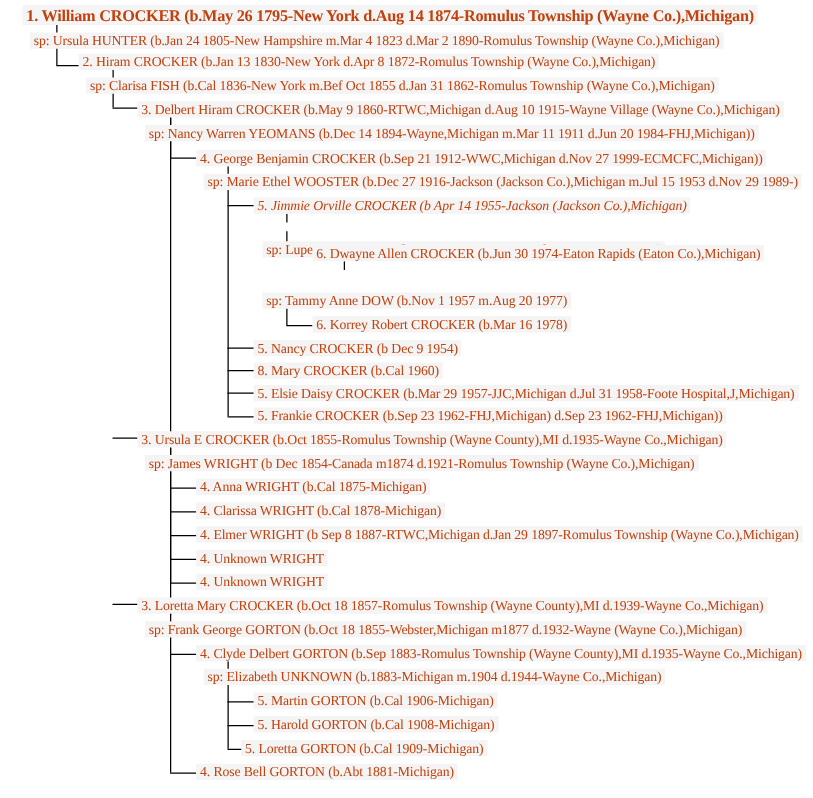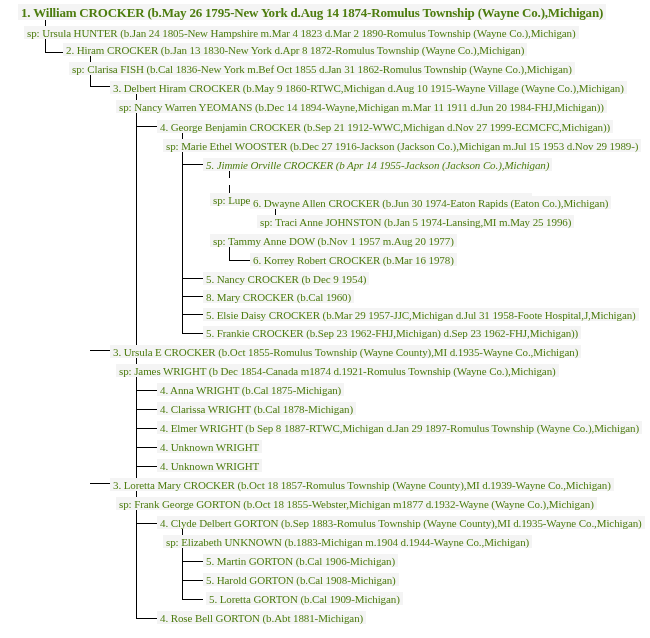--- a/index.html
+++ b/index.html
@@ -18,21 +18,21 @@
     position: relative;
     width: 650px;
     height: 638px;
     background: #ffffff;
   }
   
   .row {
     position: absolute;
     white-space: nowrap;
     background: #f4f4f4;
-    color: #4d7c0f;
+    color: #c2410c;
     font-size: 11px;
     line-height: 13px;
     height: 13px;
     padding: 1px 3px 1px 3px;
     box-sizing: border-box;
     letter-spacing: -0.1px;
   }
   .row.person { }
   .row.spouse { }
   .row.root {
@@ -111,35 +111,34 @@
     <div class="row spouse" style="left: 24px; top: 26px;">sp: Ursula HUNTER (b.Jan 24 1805-New Hampshire m.Mar 4 1823 d.Mar 2 1890-Romulus Township (Wayne Co.),Michigan)</div>
     <div class="row person" style="left: 63px; top: 43px;">2. Hiram CROCKER (b.Jan 13 1830-New York d.Apr 8 1872-Romulus Township (Wayne Co.),Michigan)</div>
     <div class="row spouse" style="left: 69px; top: 62px;">sp: Clarisa FISH (b.Cal 1836-New York m.Bef Oct 1855 d.Jan 31 1862-Romulus Township (Wayne Co.),Michigan)</div>
     <div class="row person" style="left: 110px; top: 81px;">3. Delbert Hiram CROCKER (b.May 9 1860-RTWC,Michigan d.Aug 10 1915-Wayne Village (Wayne Co.),Michigan)</div>
     <div class="row spouse" style="left: 116px; top: 100px;">sp: Nancy Warren YEOMANS (b.Dec 14 1894-Wayne,Michigan m.Mar 11 1911 d.Jun 20 1984-FHJ,Michigan))</div>
     <div class="row person" style="left: 157px; top: 120px;">4. George Benjamin CROCKER (b.Sep 21 1912-WWC,Michigan d.Nov 27 1999-ECMCFC,Michigan))</div>
     <div class="row spouse" style="left: 163px; top: 139px;">sp: Marie Ethel WOOSTER (b.Dec 27 1916-Jackson (Jackson Co.),Michigan m.Jul 15 1953 d.Nov 29 1989-)</div>
     <div class="row person" style="left: 203px; top: 158px; font-style: italic;">5. Jimmie Orville CROCKER (b Apr 14 1955-Jackson (Jackson Co.),Michigan)</div>
     <div class="row spouse" style="left: 210px; top: 193px;">sp: Lupe Anita BOGGS (b.Oct 14 1956-Parma,Michigan m.Oct 19 1973)</div>
     <div class="row person" style="left: 250px; top: 196px;">6. Dwayne Allen CROCKER (b.Jun 30 1974-Eaton Rapids (Eaton Co.),Michigan)</div>
-    <div class="row spouse" style="left: 257px; top: 215px;">sp: Traci Anne JOHNSTON (b.Jan 5 1974-Lansing,MI m.May 25 1996)</div>
     <div class="row spouse" style="left: 210px; top: 234px;">sp: Tammy Anne DOW (b.Nov 1 1957 m.Aug 20 1977)</div>
     <div class="row person" style="left: 250px; top: 253px;">6. Korrey Robert CROCKER (b.Mar 16 1978)</div>
     <div class="row person" style="left: 203px; top: 272px;">5. Nancy CROCKER (b Dec 9 1954)</div>
     <div class="row person" style="left: 203px; top: 290px;">8. Mary CROCKER (b.Cal 1960)</div>
     <div class="row person" style="left: 203px; top: 308px;">5. Elsie Daisy CROCKER (b.Mar 29 1957-JJC,Michigan d.Jul 31 1958-Foote Hospital,J,Michigan)</div>
     <div class="row person" style="left: 203px; top: 326px;">5. Frankie CROCKER (b.Sep 23 1962-FHJ,Michigan) d.Sep 23 1962-FHJ,Michigan))</div>
     <div class="row person" style="left: 110px; top: 345px;">3. Ursula E CROCKER (b.Oct 1855-Romulus Township (Wayne County),MI d.1935-Wayne Co.,Michigan)</div>
     <div class="row spouse" style="left: 116px; top: 364px;">sp: James WRIGHT (b Dec 1854-Canada m1874 d.1921-Romulus Township (Wayne Co.),Michigan)</div>
     <div class="row person" style="left: 157px; top: 383px;">4. Anna WRIGHT (b.Cal 1875-Michigan)</div>
     <div class="row person" style="left: 157px; top: 402px;">4. Clarissa WRIGHT (b.Cal 1878-Michigan)</div>
     <div class="row person" style="left: 157px; top: 421px;">4. Elmer WRIGHT (b Sep 8 1887-RTWC,Michigan d.Jan 29 1897-Romulus Township (Wayne Co.),Michigan)</div>
     <div class="row person" style="left: 157px; top: 440px;">4. Unknown WRIGHT</div>
     <div class="row person" style="left: 157px; top: 459px;">4. Unknown WRIGHT</div>
     <div class="row person" style="left: 110px; top: 478px;">3. Loretta Mary CROCKER (b.Oct 18 1857-Romulus Township (Wayne County),MI d.1939-Wayne Co.,Michigan)</div>
     <div class="row spouse" style="left: 116px; top: 497px;">sp: Frank George GORTON (b.Oct 18 1855-Webster,Michigan m1877 d.1932-Wayne (Wayne Co.),Michigan)</div>
     <div class="row person" style="left: 157px; top: 516px;">4. Clyde Delbert GORTON (b.Sep 1883-Romulus Township (Wayne County),MI d.1935-Wayne Co.,Michigan)</div>
     <div class="row spouse" style="left: 163px; top: 535px;">sp: Elizabeth UNKNOWN (b.1883-Michigan m.1904 d.1944-Wayne Co.,Michigan)</div>
     <div class="row person" style="left: 203px; top: 554px;">5. Martin GORTON (b.Cal 1906-Michigan)</div>
     <div class="row person" style="left: 203px; top: 573px;">5. Harold GORTON (b.Cal 1908-Michigan)</div>
-    <div class="row person" style="left: 206px; top: 592px;">5. Loretta GORTON (b.Cal 1909-Michigan)</div>
+    <div class="row person" style="left: 193px; top: 592px;">5. Loretta GORTON (b.Cal 1909-Michigan)</div>
     <div class="row person" style="left: 157px; top: 611px;">4. Rose Bell GORTON (b.Abt 1881-Michigan)</div>
   </div>
 
 </body></html>

